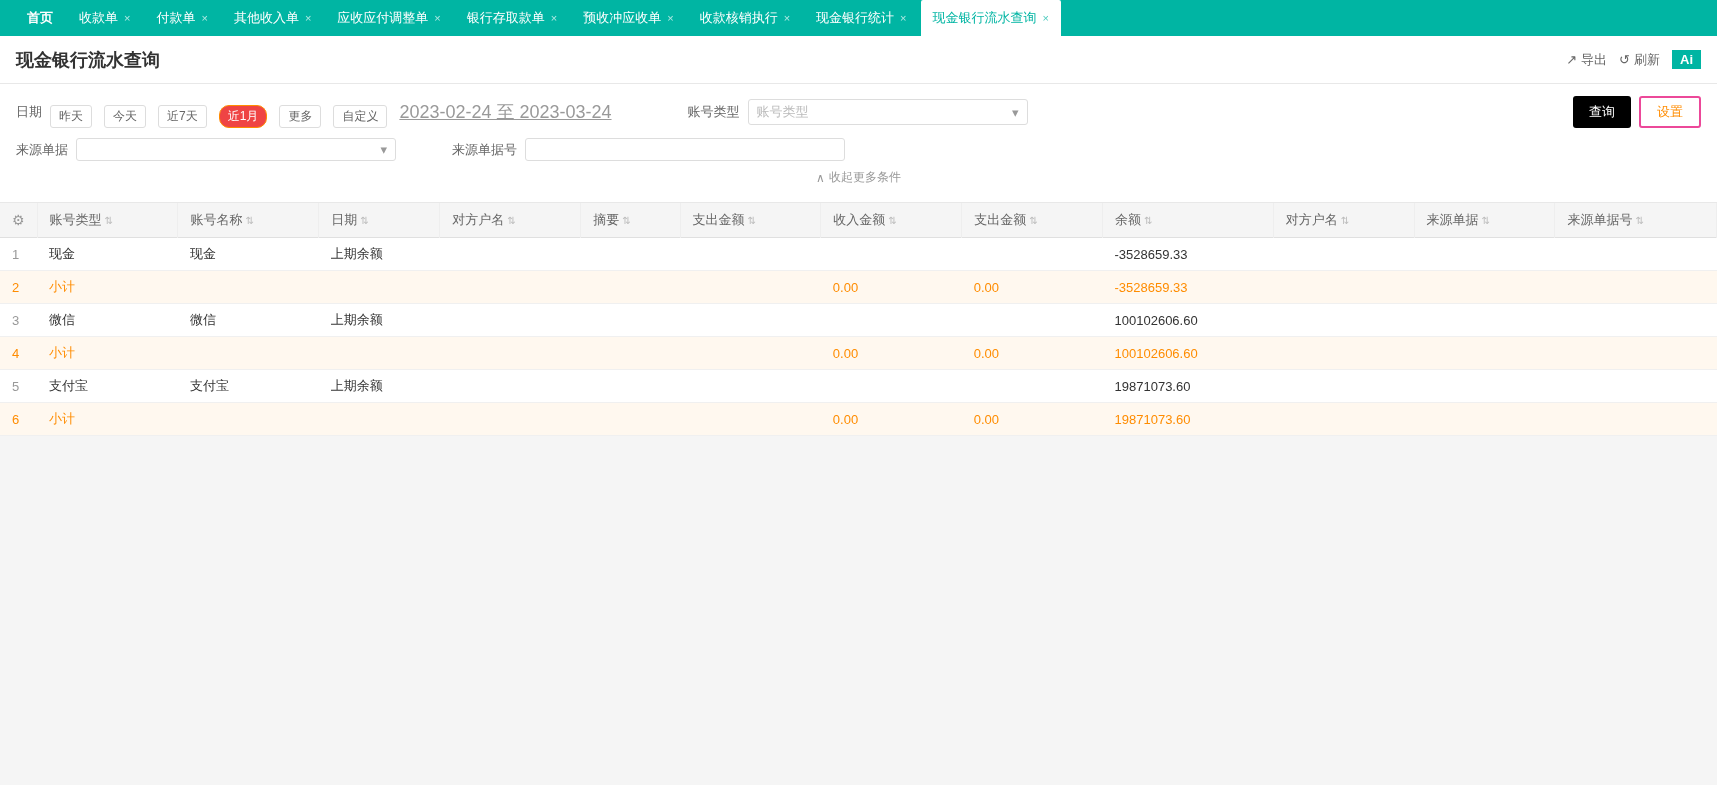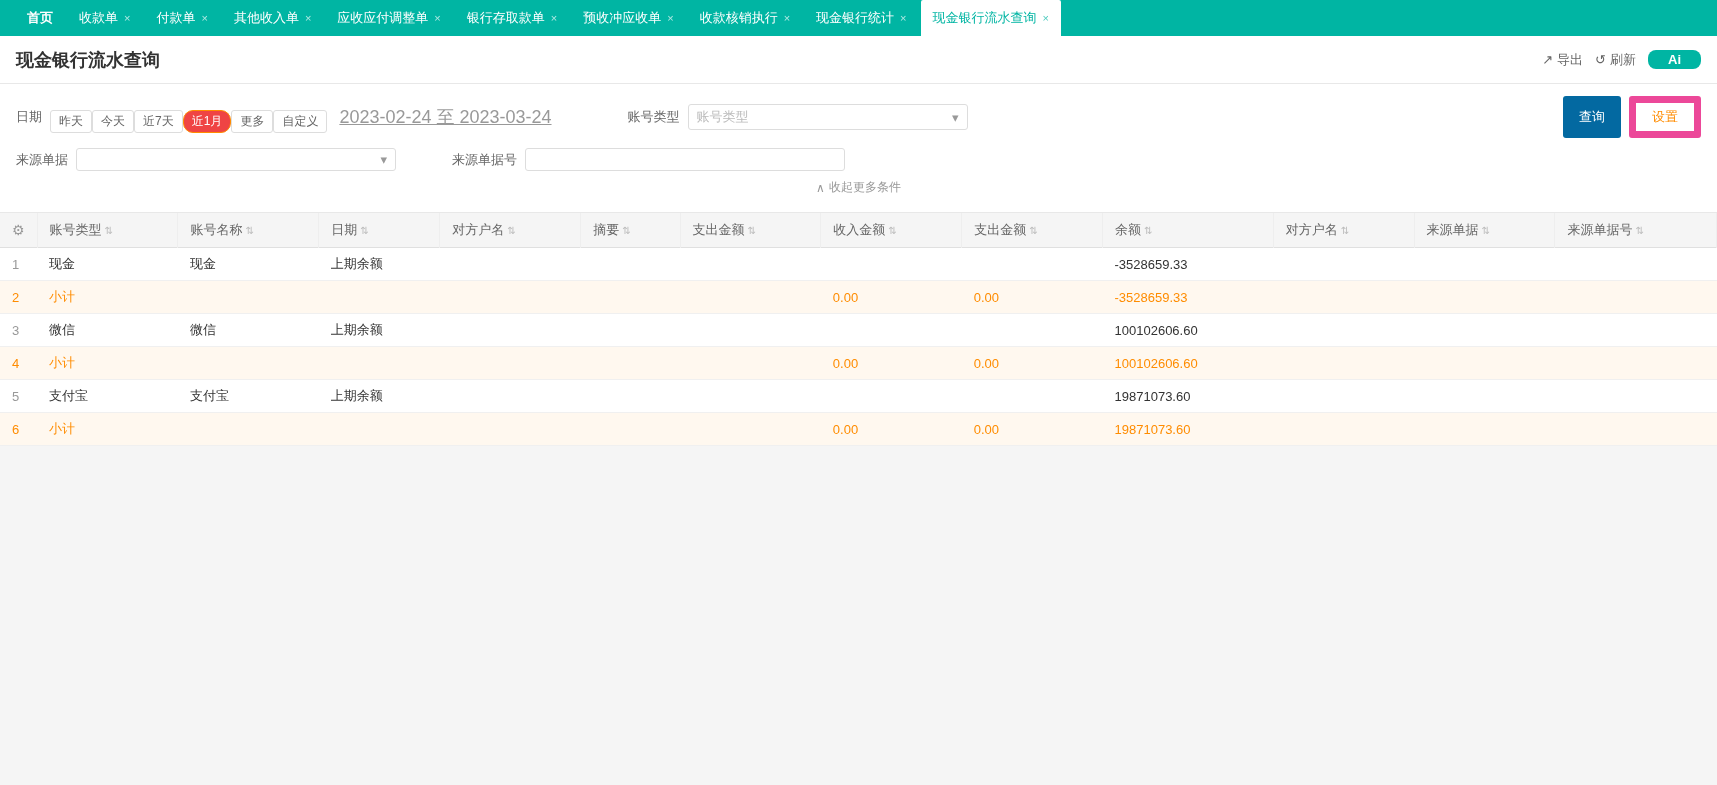--- a/index.html
+++ b/index.html
@@ -53,22 +53,22 @@
       display: flex;
       align-items: center;
       gap: 4px;
       color: #666;
       cursor: pointer;
       font-size: 13px;
     }
     .ai-badge {
       background: #00b5a3;
       color: #fff;
-      padding: 2px 20px;
-      border-radius: 8px;
+      padding: 2px 8px;
+      border-radius: 0;
       font-size: 13px;
       font-weight: bold;
       cursor: pointer;
     }
 
     
     .filter-area {
       background: #fff;
       padding: 12px 16px;
       border-bottom: 1px solid #e8e8e8;
@@ -80,21 +80,21 @@
       margin-bottom: 10px;
     }
     .filter-label {
       color: #666;
       font-size: 13px;
       white-space: nowrap;
     }
     .filter-date-btns {
       display: flex;
       align-items: flex-end;
-      gap: 0;
+      gap: 12px;
       margin-top: 8px;
     }
     .date-btn {
       padding: 2px 8px;
       border: 1px solid #ddd;
       border-radius: 3px;
       cursor: pointer;
       font-size: 12px;
       color: #666;
       background: #fff;
@@ -126,32 +126,32 @@
     .filter-input {
       border: 1px solid #ddd;
       border-radius: 3px;
       padding: 3px 8px;
       min-width: 200px;
       color: #999;
       font-size: 13px;
       outline: none;
     }
     .query-btn {
-      background: #0369a1;
+      background: #000000;
       color: #fff;
       border: none;
       padding: 6px 16px;
       border-radius: 3px;
       cursor: pointer;
       font-size: 13px;
     }
     .settings-btn {
       background: #fff;
       color: #ff8c00;
-      border: 7px solid #ec4899;
+      border: 2px solid #ec4899;
       padding: 5px 16px;
       border-radius: 3px;
       cursor: pointer;
       font-size: 13px;
     }
     .collapse-btn {
       display: flex;
       align-items: center;
       justify-content: center;
       gap: 4px;

